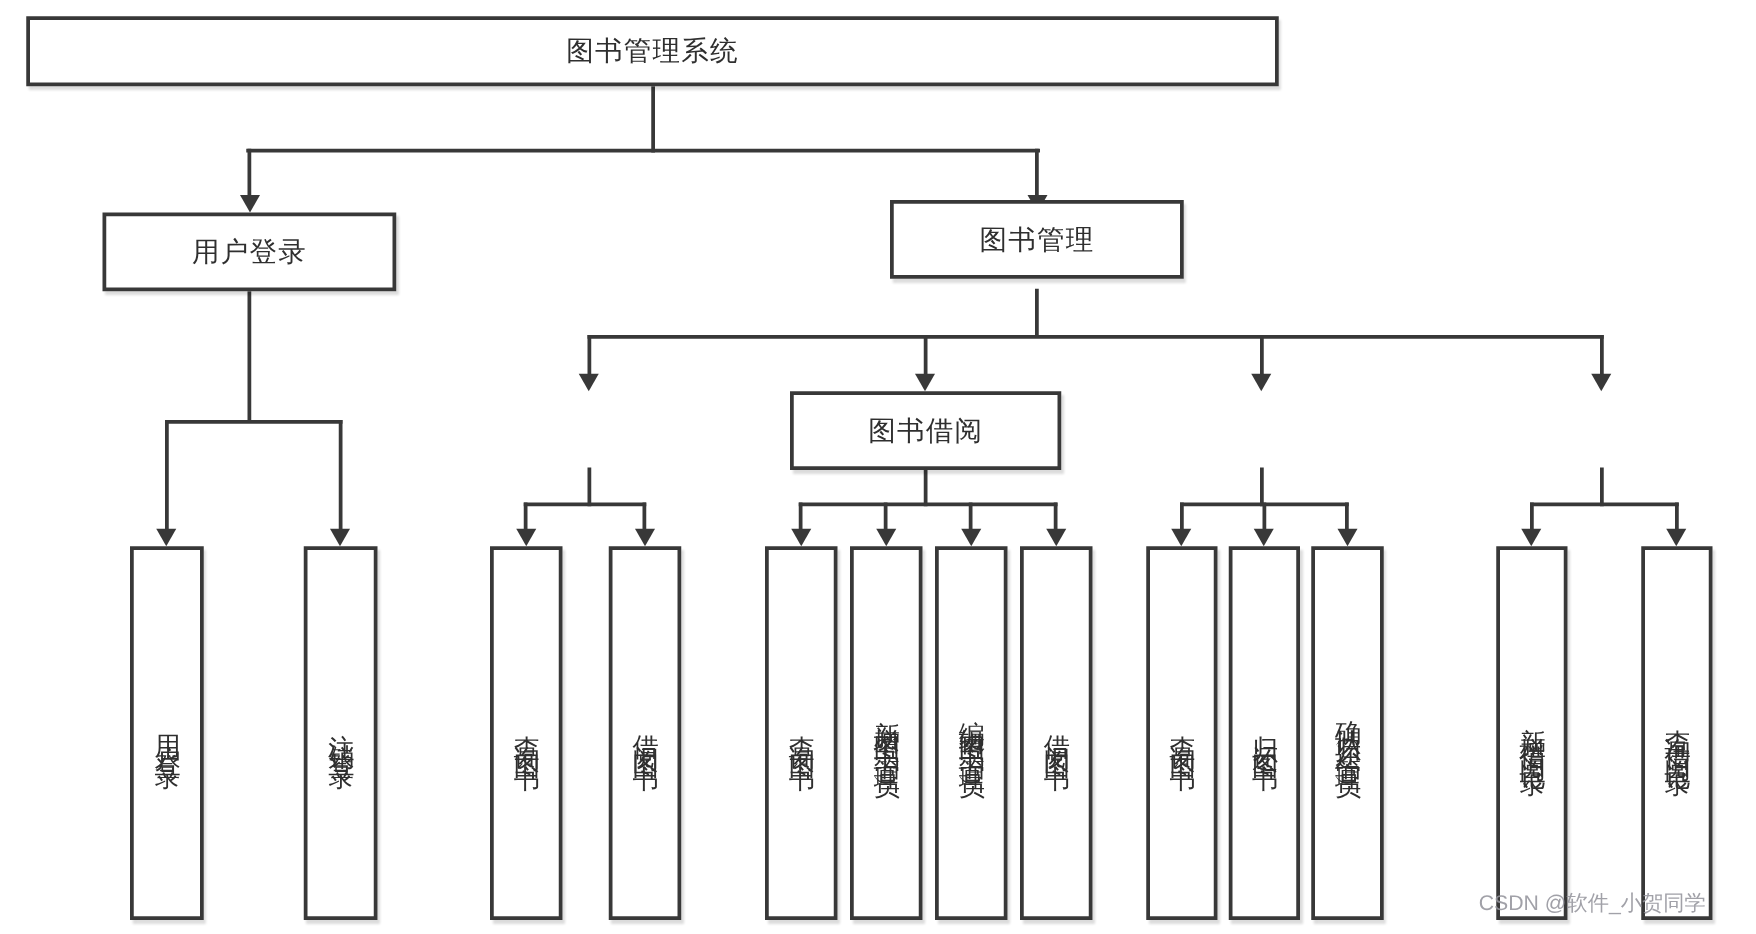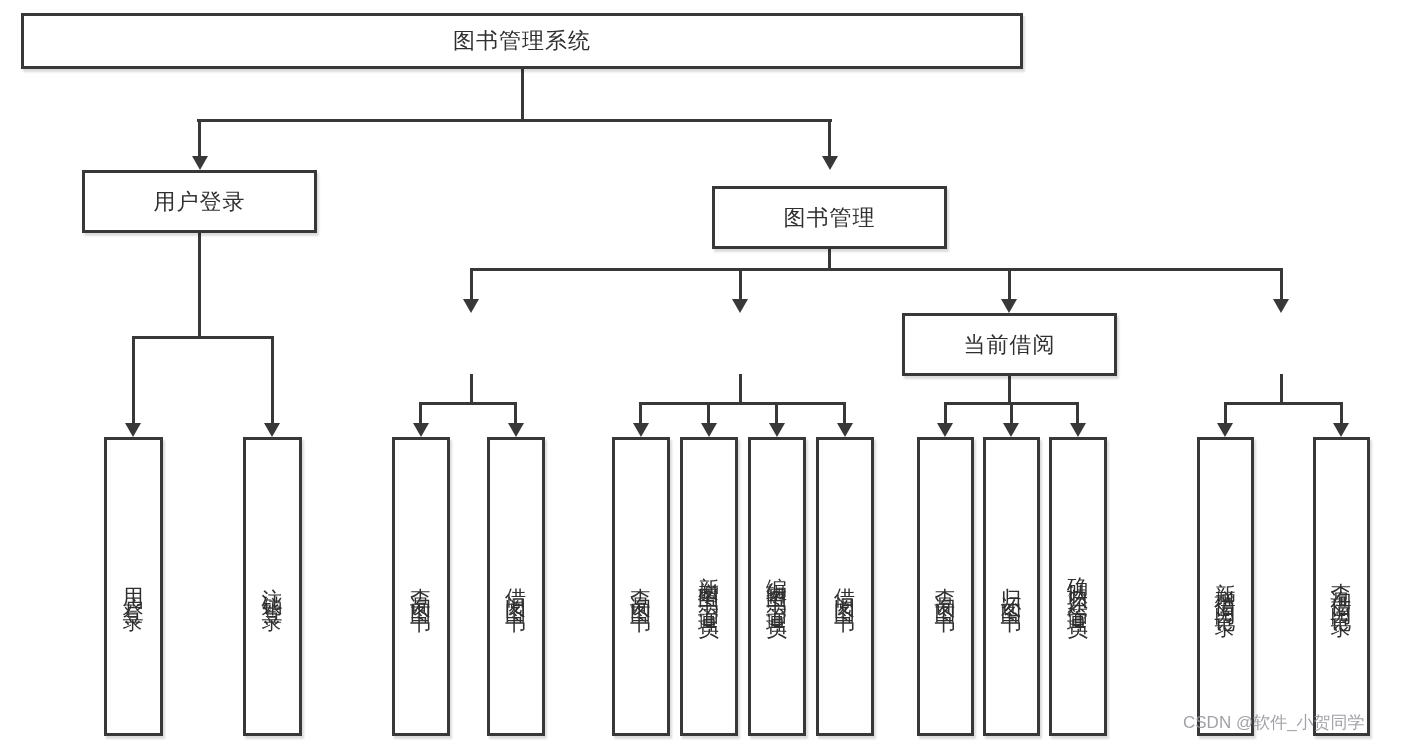--- a/index.html
+++ b/index.html
@@ -83,21 +83,21 @@
   <div class="vline" style="left:521px; top:66px; height:56px;"></div>
   <div class="hline" style="left:197px; top:119px; width:635px;"></div>
   <div class="vline" style="left:198px; top:119px; height:40px;"></div>
   <div class="arrow" style="left:192px; top:156px;"></div>
   <div class="vline" style="left:828px; top:119px; height:40px;"></div>
   <div class="arrow" style="left:822px; top:156px;"></div>
 
   <div class="hbox" style="left:82px; top:170px; width:235px; height:63px;">
     <span>用户登录</span>
   </div>
-  <div class="hbox" style="left:712px; top:186px; width:235px; height:63px;">
+  <div class="hbox" style="left:712px; top:160px; width:235px; height:63px;">
     <span>图书管理</span>
   </div>
 
   <div class="vline" style="left:198px; top:231px; height:106px;"></div>
   <div class="hline" style="left:132px; top:336px; width:142px;"></div>
   <div class="vline" style="left:132px; top:336px; height:88px;"></div>
   <div class="arrow" style="left:125px; top:423px;"></div>
   <div class="vline" style="left:271px; top:336px; height:88px;"></div>
   <div class="arrow" style="left:264px; top:423px;"></div>
 
@@ -105,22 +105,22 @@
   <div class="hline" style="left:470px; top:268px; width:813px;"></div>
   <div class="vline" style="left:470px; top:268px; height:34px;"></div>
   <div class="arrow" style="left:463px; top:299px;"></div>
   <div class="vline" style="left:739px; top:268px; height:34px;"></div>
   <div class="arrow" style="left:732px; top:299px;"></div>
   <div class="vline" style="left:1008px; top:268px; height:34px;"></div>
   <div class="arrow" style="left:1001px; top:299px;"></div>
   <div class="vline" style="left:1280px; top:268px; height:34px;"></div>
   <div class="arrow" style="left:1273px; top:299px;"></div>
 
-  <div class="hbox" style="left:902px; top:313px; width:215px; height:63px;">
-    <span>当前借阅</span>
+  <div class="hbox" style="left:632px; top:313px; width:217px; height:63px;">
+    <span>图书借阅</span>
   </div>
 
   <div class="vline" style="left:470px; top:374px; height:31px;"></div>
   <div class="hline" style="left:419px; top:402px; width:98px;"></div>
   <div class="vline" style="left:419px; top:402px; height:23px;"></div>
   <div class="arrow" style="left:413px; top:423px;"></div>
   <div class="vline" style="left:514px; top:402px; height:23px;"></div>
   <div class="arrow" style="left:508px; top:423px;"></div>
 
   <div class="vline" style="left:739px; top:374px; height:31px;"></div>

